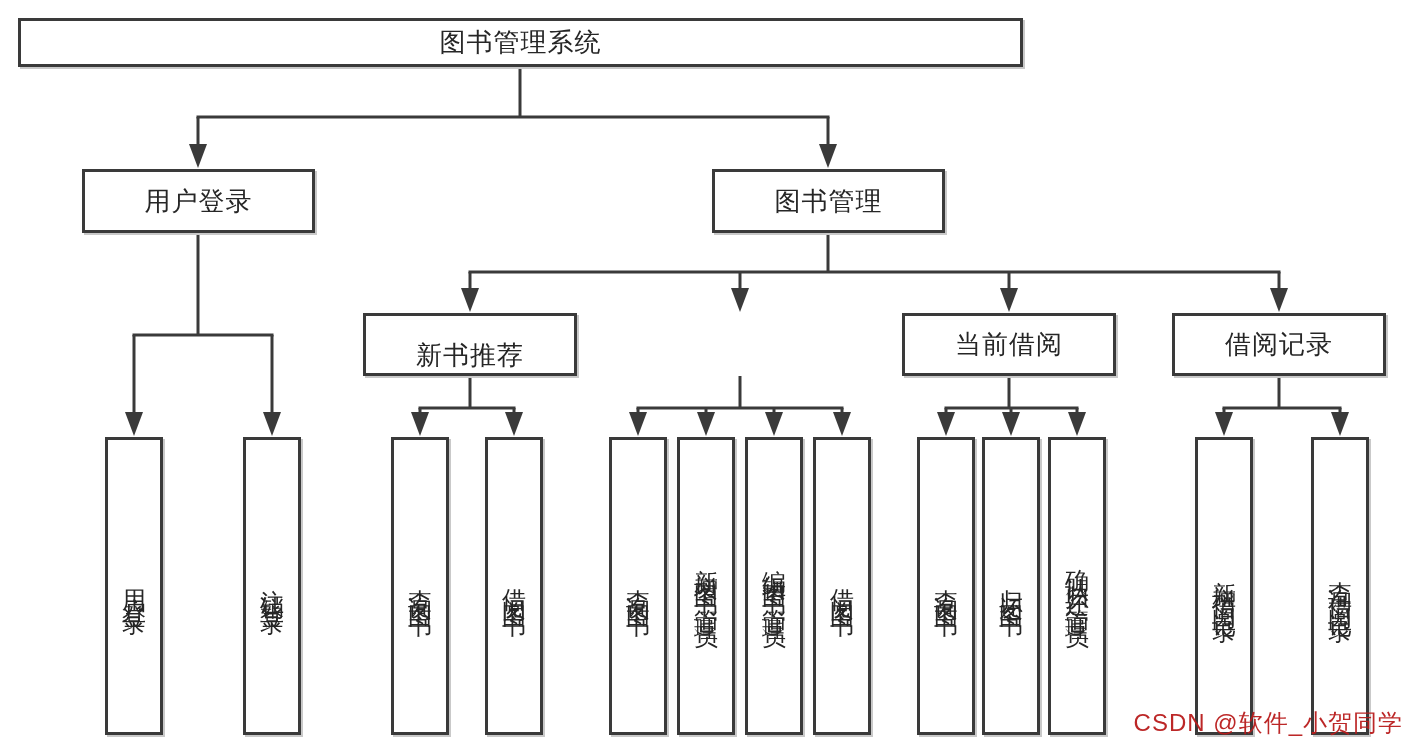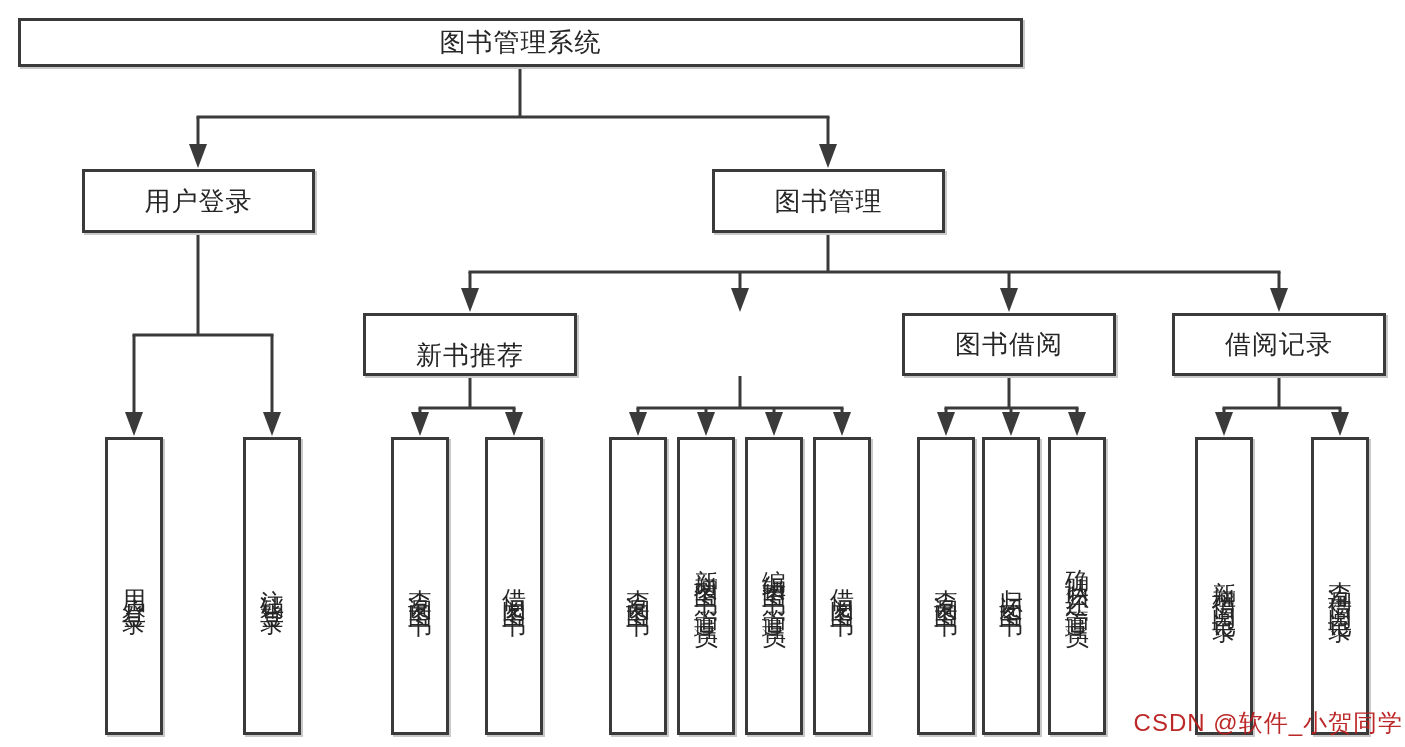--- a/index.html
+++ b/index.html
@@ -120,21 +120,21 @@
     <span>用户登录</span>
   </div>
   <div class="node hbox" style="left:712px;top:169px;width:233px;height:64px;">
     <span>图书管理</span>
   </div>
 
   <div class="node hbox" style="left:363px;top:313px;width:214px;height:63px;align-items:flex-end;">
     <span>新书推荐</span>
   </div>
   <div class="node hbox" style="left:902px;top:313px;width:214px;height:63px;">
-    <span>图书借阅</span>
+    <span>当前借阅</span>
   </div>
   <div class="node hbox" style="left:1172px;top:313px;width:214px;height:63px;">
     <span>借阅记录</span>
   </div>
 
   <div class="node vbox" style="left:105px;top:437px;width:58px;height:298px;">
     <span class="vtext">用户登录</span>
   </div>
   <div class="node vbox" style="left:243px;top:437px;width:58px;height:298px;">
     <span class="vtext">注销登录</span>

